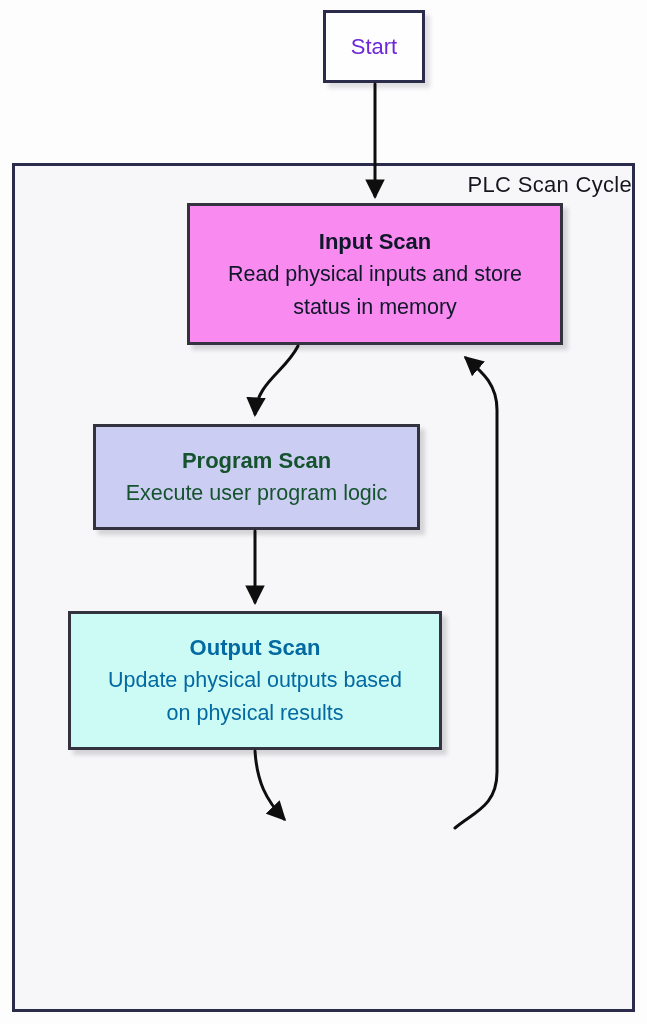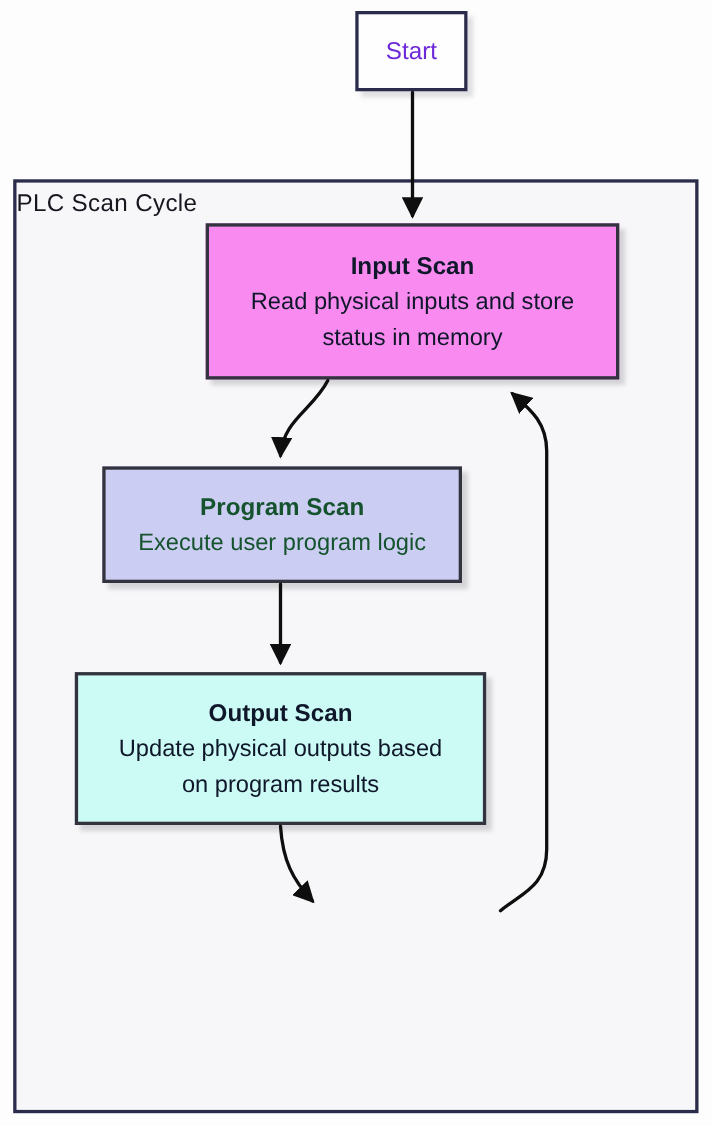--- a/index.html
+++ b/index.html
@@ -18,21 +18,21 @@
     left: 12px; top: 163px;
     width: 623px; height: 849px;
     box-sizing: border-box;
     border: 3px solid #2b2b4c;
     background: #f7f7f9;
   }
   .subgraph-title {
     position: absolute;
     left: 0; right: 0;
     top: 6px;
-    text-align: left;
+    text-align: right;
     font-size: 22px;
     color: #16161f;
     letter-spacing: 0.3px;
   }
 
   
   .node {
     position: absolute;
     box-sizing: border-box;
     border: 3px solid #33333f;
@@ -98,24 +98,24 @@
     <span class="node-title">Input Scan</span>
     <span class="node-line">Read physical inputs and store</span>
     <span class="node-line">status in memory</span>
   </div>
 
   <div class="node node-program" style="background-color: rgb(204, 205, 242); border-color: rgb(51, 51, 63); color: #14532d;">
     <span class="node-title">Program Scan</span>
     <span class="node-line">Execute user program logic</span>
   </div>
 
-  <div class="node node-output" style="background-color: rgb(204, 250, 244); border-color: rgb(51, 51, 63); color: #0f172a; text-align: right;">
+  <div class="node node-output" style="background-color: rgb(204, 250, 244); border-color: rgb(51, 51, 63); color: #0369a1; text-align: right;">
     <span class="node-title">Output Scan</span>
     <span class="node-line">Update physical outputs based</span>
-    <span class="node-line">on program results</span>
+    <span class="node-line">on physical results</span>
   </div>
 
 
   <svg class="edges" viewBox="0 0 647 1024" xmlns="http://www.w3.org/2000/svg">
     <defs>
       <marker id="arrowhead" viewBox="0 0 10 10" refX="8.5" refY="5" markerWidth="6.5" markerHeight="6.5" orient="auto-start-reverse" markerUnits="userSpaceOnUse_no">
         <path d="M 0 0 L 10 5 L 0 10 Z" style="fill: rgb(14, 14, 14);"></path>
       </marker>
     </defs>
 

